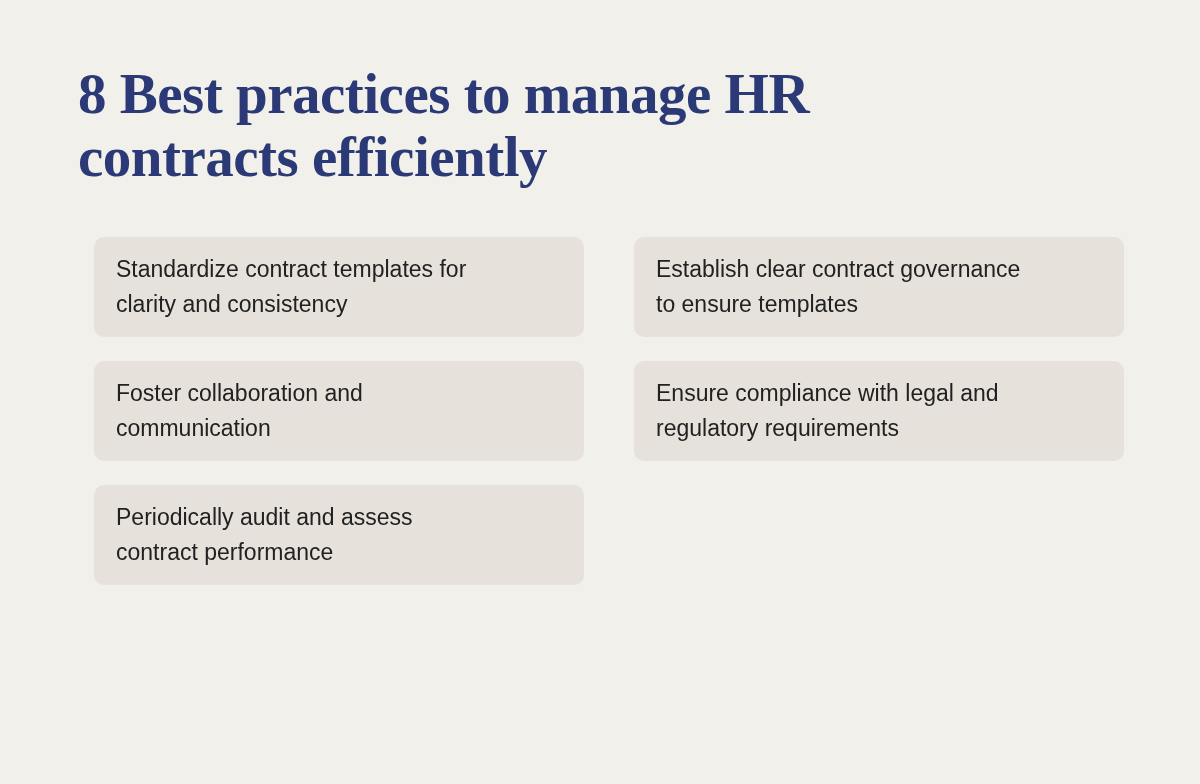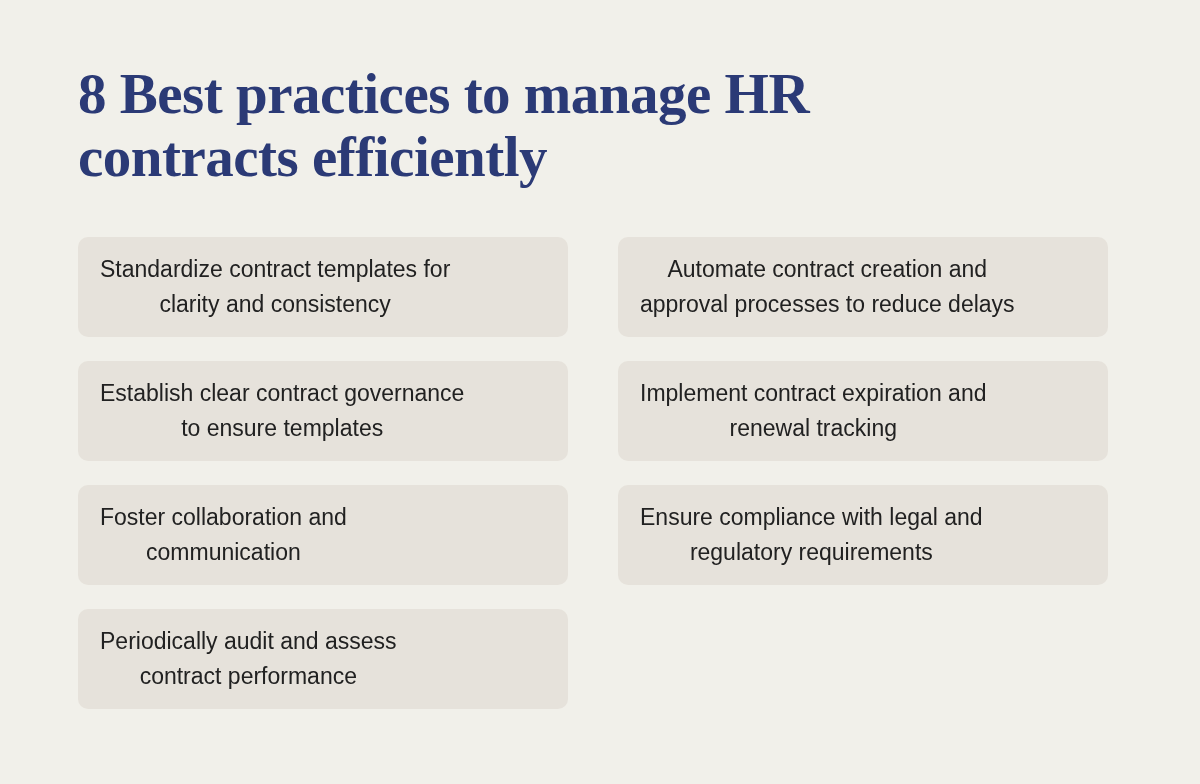--- a/index.html
+++ b/index.html
@@ -26,28 +26,27 @@
     font-family: "Liberation Serif", serif;
     font-weight: 700;
     font-size: 57px;
     line-height: 63px;
     letter-spacing: -0.5px;
     color: var(--accent);
     white-space: pre-line;
   }
   .cards-grid {
     position: absolute;
-    left: 78px;
+    left: 94px;
     top: 237px;
     width: 1030px;
     display: grid;
     grid-template-columns: 490px 490px;
     column-gap: 50px;
     row-gap: 24px;
-    text-align: center;
   }
   .practice-card {
     height: 100px;
     background: var(--card-bg);
     border-radius: 10px;
     display: flex;
     align-items: center;
     padding: 0 22px;
     font-size: 23px;
     line-height: 35px;
@@ -58,26 +57,22 @@
 </head>
 <body>
 
 <div class="canvas">
   <h1 class="heading">8 Best practices to manage HR
 contracts efficiently</h1>
 
   <div class="cards-grid">
     <div class="practice-card">Standardize contract templates for
 clarity and consistency</div>
-    <div class="practice-card">Automate contract creation and
-approval processes to reduce delays</div>
     <div class="practice-card">Establish clear contract governance
 to ensure templates</div>
-    <div class="practice-card">Implement contract expiration and
-renewal tracking</div>
     <div class="practice-card">Foster collaboration and
 communication</div>
     <div class="practice-card">Ensure compliance with legal and
 regulatory requirements</div>
     <div class="practice-card">Periodically audit and assess
 contract performance</div>
   </div>
 </div>
 
 </body></html>

